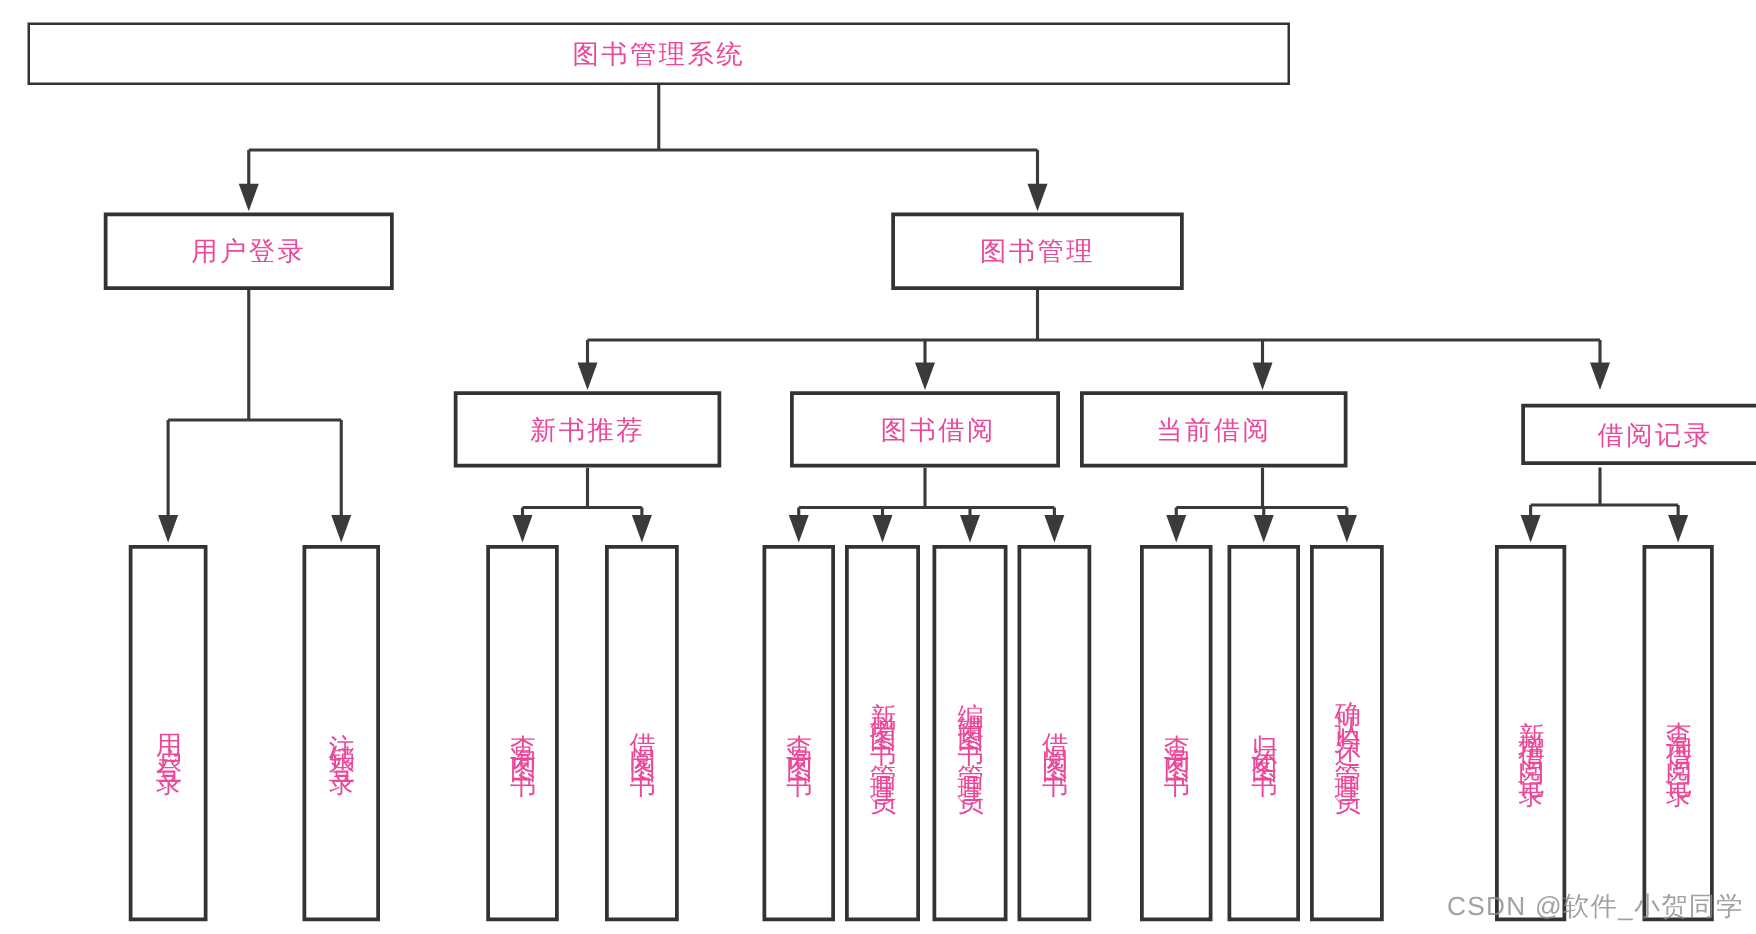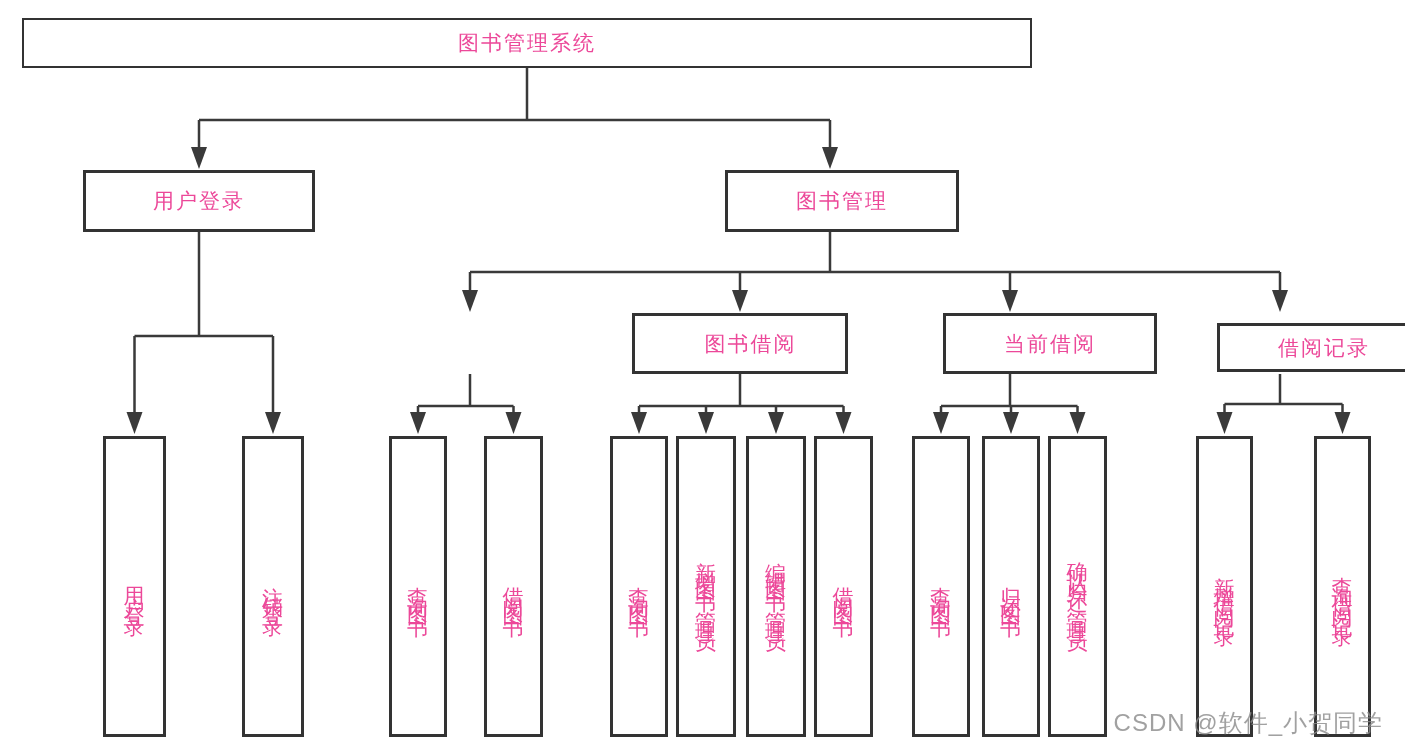--- a/index.html
+++ b/index.html
@@ -41,23 +41,23 @@
   .vnode {
     writing-mode: vertical-rl;
     text-orientation: mixed;
     letter-spacing: 10px;
     font-size: 21px;
     line-height: 1;
     padding-top: 6px;
   }
   .watermark {
     position: absolute;
-    right: 22px;
+    right: 10px;
     bottom: 8px;
-    font-size: 24px;
+    font-size: 21px;
     color: rgba(140, 140, 140, 0.82);
     letter-spacing: 1px;
     z-index: 2;
     white-space: nowrap;
   }
 </style>
 </head>
 <body>
 
 <div class="canvas">
@@ -122,24 +122,25 @@
     </g>
     <g fill="#3a3a3a" stroke="none">
       <polygon points="1216.5,412 1232.5,412 1224.5,434"></polygon>
       <polygon points="1334.5,412 1350.5,412 1342.5,434"></polygon>
     </g>
   </svg>
 
   <div class="node root" style="left:22px; top:18px; width:1010px; height:50px;">图书管理系统</div>
 
   <div class="node" style="left:83px; top:170px; width:232px; height:62px;">用户登录</div>
-  <div class="node" style="left:713px; top:170px; width:234px; height:62px;margin-left:12px;">图书管理</div>
+  <div class="node" style="left:713px; top:170px; width:234px; height:62px;">图书管理</div>
 
+  <div class="node" style="left:363px; top:313px; width:214px; height:61px;">新书推荐</div>
   <div class="node" style="left:632px; top:313px; width:216px; height:61px;padding-left:21px;">图书借阅</div>
-  <div class="node" style="left:943px; top:313px; width:214px; height:61px;">当前借阅</div>
+  <div class="node" style="left:864px; top:313px; width:214px; height:61px;">当前借阅</div>
   <div class="node" style="left:1173px; top:323px; width:214px; height:49px;margin-left:44px;">借阅记录</div>
 
   <div class="node vnode" style="left:103px; top:436px; width:63px; height:301px;">用户登录</div>
   <div class="node vnode" style="left:242px; top:436px; width:62px; height:301px;">注销登录</div>
 
   <div class="node vnode" style="left:389px; top:436px; width:58px; height:301px;">查询图书</div>
   <div class="node vnode" style="left:484px; top:436px; width:59px; height:301px;">借阅图书</div>
 
   <div class="node vnode" style="left:610px; top:436px; width:58px; height:301px;">查询图书</div>
   <div class="node vnode" style="left:676px; top:436px; width:60px; height:301px;">新增图书（管理员）</div>

